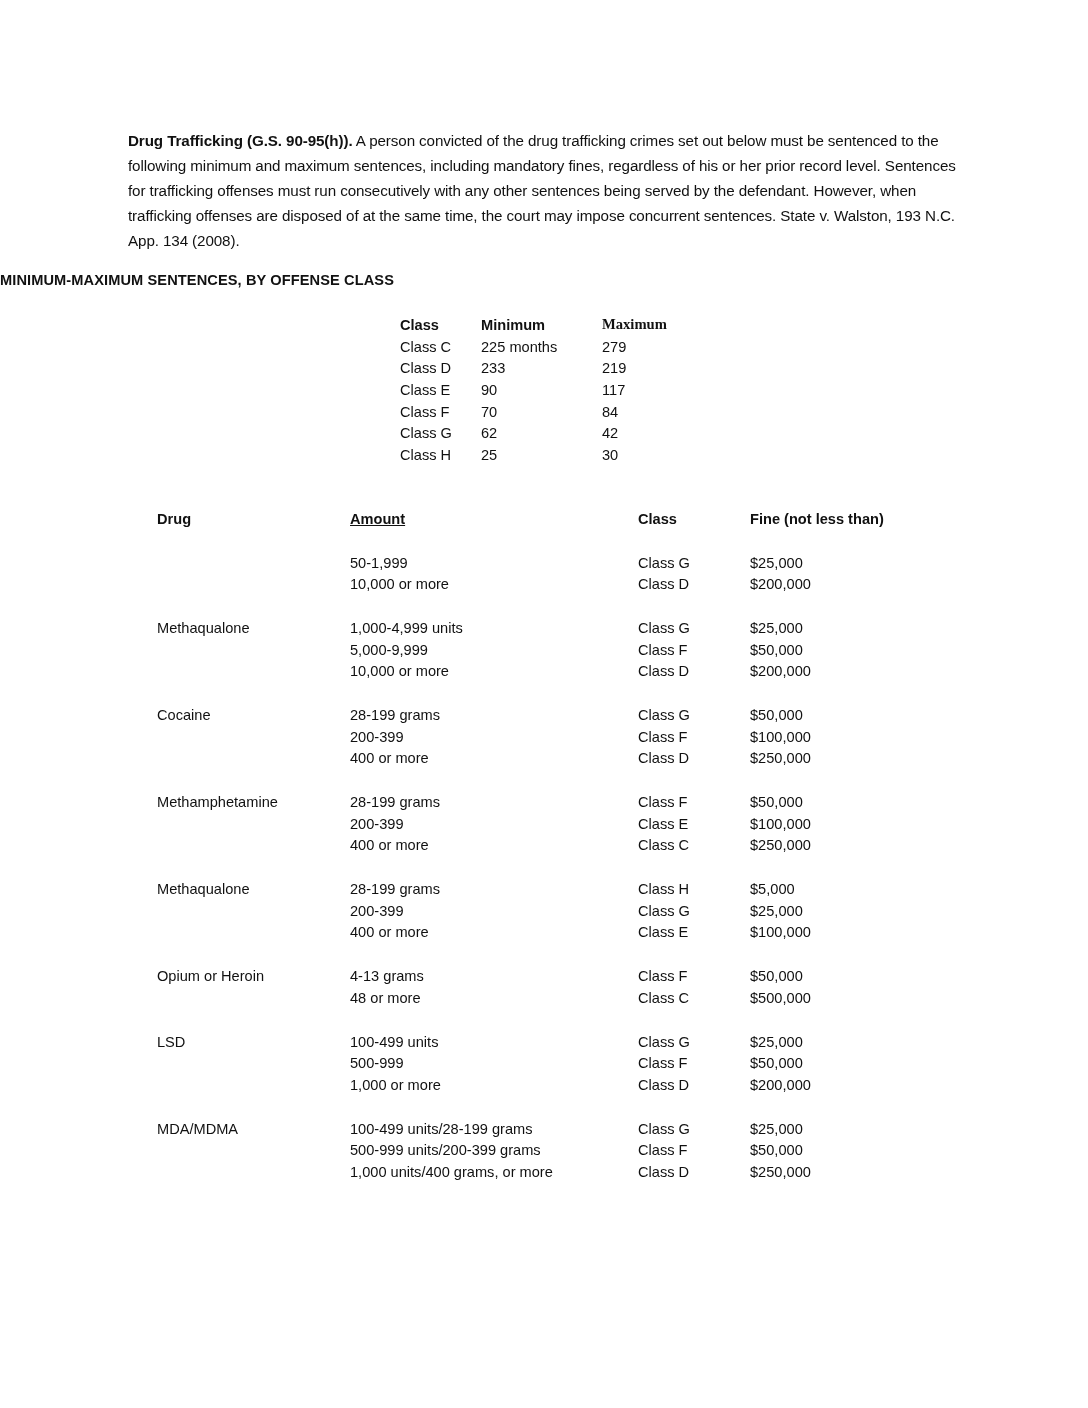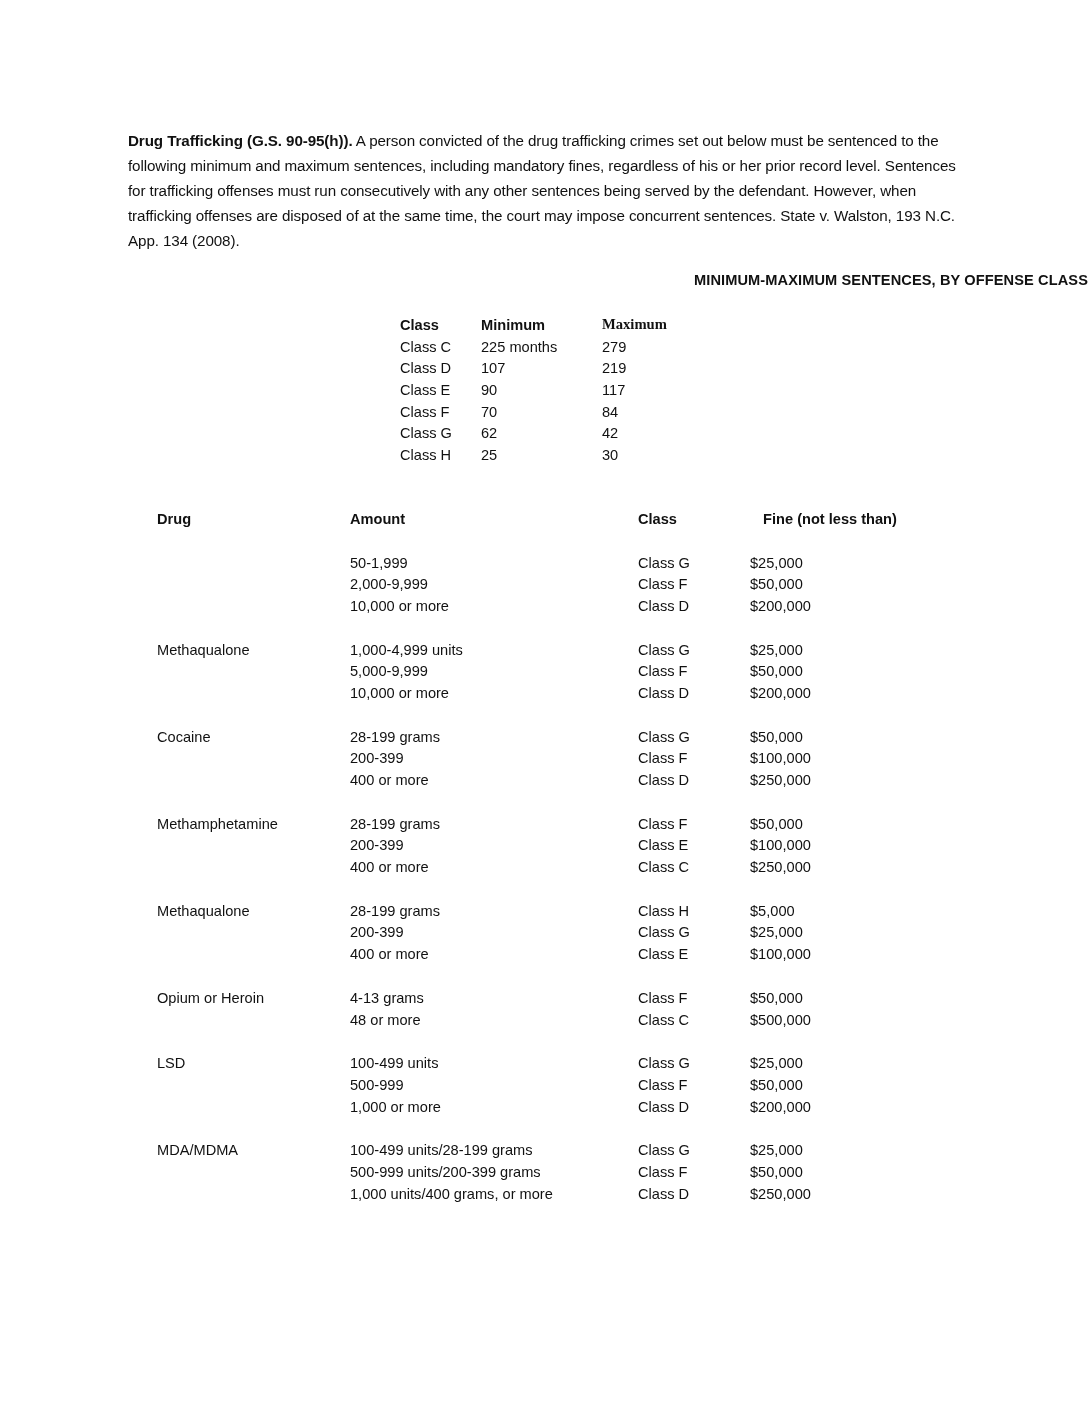--- a/index.html
+++ b/index.html
@@ -32,21 +32,21 @@
       margin: 0;
     }
     .intro .lead {
       font-weight: bold;
     }
     .section-title {
       position: absolute;
       left: 0;
       width: 1088px;
       top: 272px;
-      text-align: right;
+      text-align: left;
       font-size: 14.6px;
       font-weight: bold;
       letter-spacing: 0.1px;
       margin: 0;
     }
     
     .class-table {
       position: absolute;
       left: 400px;
       top: 314px;
@@ -77,23 +77,23 @@
     }
     .drug-table th, .drug-table td {
       padding: 0;
       height: 21.7px;
       text-align: left;
       vertical-align: middle;
       white-space: nowrap;
     }
     .drug-table th { font-weight: bold; }
     .drug-table .d1 { width: 193px; }
-    .drug-table .d2 { width: 288px; }
+    .drug-table .d2 { width: 288px; text-decoration: underline; }
     .drug-table .d3 { width: 112px; }
-    .drug-table .d4 { width: 160px; text-align: center; }
+    .drug-table .d4 { width: 160px; }
     .drug-table .spacer td { height: 22px; }
   </style>
 </head>
 <body>
 
 <div class="page">
 
   <p class="intro"><span class="lead">Drug Trafficking (G.S. 90-95(h)).</span><span> A person convicted of the drug trafficking crimes set out below must be sentenced to the following minimum and maximum sentences, including mandatory fines, regardless of his or her prior record level. Sentences for trafficking offenses must run consecutively with any other sentences being served by the defendant. However, when trafficking offenses are disposed of at the same time, the court may impose concurrent sentences. State v. Walston, 193 N.C. App. 134 (2008).</span></p>
 
   <h2 class="section-title">MINIMUM-MAXIMUM SENTENCES, BY OFFENSE CLASS</h2>
@@ -107,21 +107,21 @@
       </tr>
     </thead>
     <tbody id="class-body">
         <tr>
           <td>Class C</td>
           <td>225 months</td>
           <td>279</td>
         </tr>
         <tr>
           <td>Class D</td>
-          <td>107</td>
+          <td>233</td>
           <td>219</td>
         </tr>
         <tr>
           <td>Class E</td>
           <td>90</td>
           <td>117</td>
         </tr>
         <tr>
           <td>Class F</td>
           <td>70</td>
@@ -154,26 +154,20 @@
           <td colspan="4"></td>
         </tr>
         <tr>
           <td></td>
           <td>50-1,999</td>
           <td>Class G</td>
           <td>$25,000</td>
         </tr>
         <tr>
           <td></td>
-          <td>2,000-9,999</td>
-          <td>Class F</td>
-          <td>$50,000</td>
-        </tr>
-        <tr>
-          <td></td>
           <td>10,000 or more</td>
           <td>Class D</td>
           <td>$200,000</td>
         </tr>
         <tr class="spacer">
           <td colspan="4"></td>
         </tr>
         <tr>
           <td>Methaqualone</td>
           <td>1,000-4,999 units</td>

